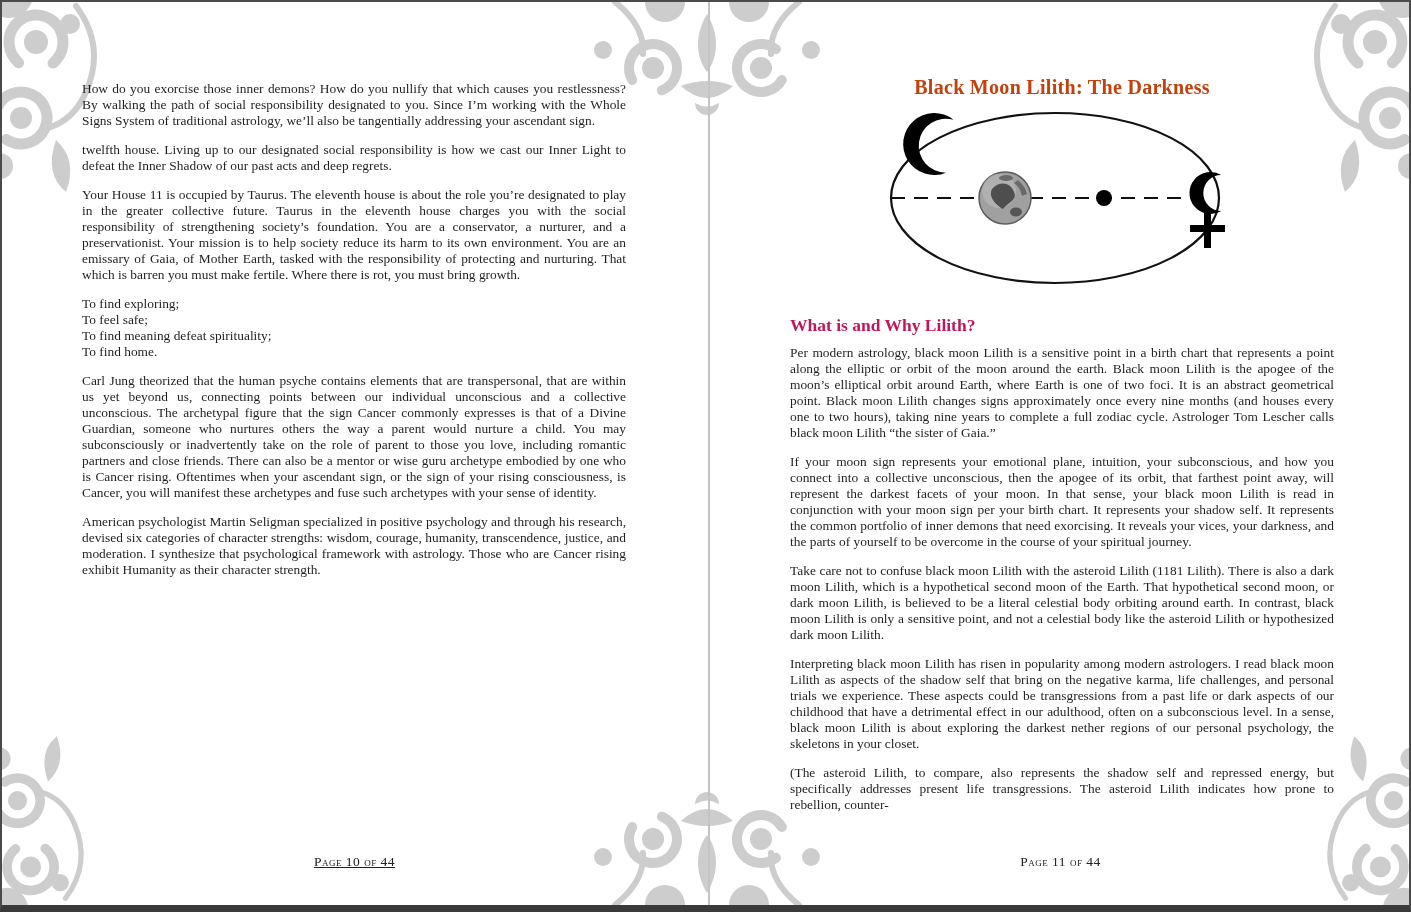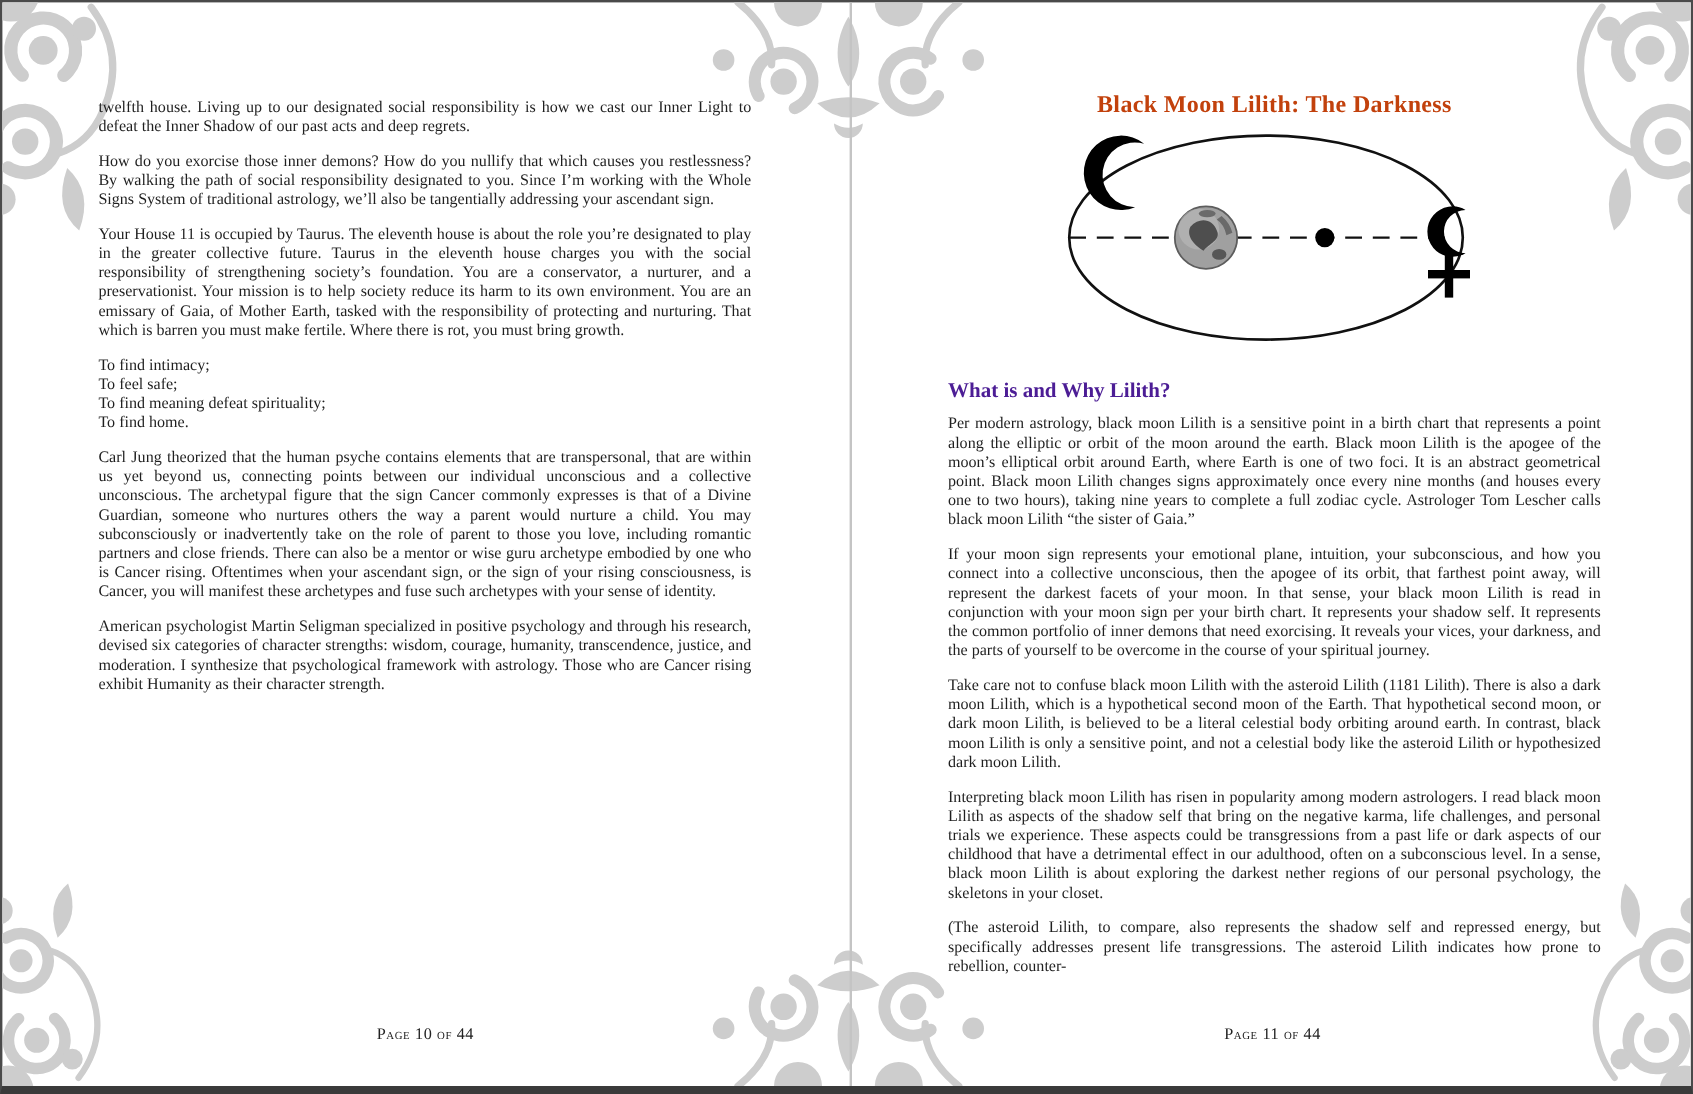--- a/index.html
+++ b/index.html
@@ -33,30 +33,30 @@
   .col p{margin:0 0 13px 0;}
   .col p:last-child{margin-bottom:0;}
   .mission-head{font-style:italic;margin:0;}
   .mission-item{text-align:left;}
   .page-title{
     font-size:20px;font-weight:bold;text-align:center;
     letter-spacing:.3px;margin:2px 0 4px 0;color:#c2410c;
   }
   .section-heading{
     font-size:17.5px;font-weight:bold;text-align:left;
-    margin:14px 0 12px 0;color:#4c1d95;
+    margin:14px 0 12px 0;color:#be185d;
   }
   .diagram-wrap{text-align:center;margin:0 0 0 0;}
   
   .footer{
     position:absolute;top:852px;width:705px;
     text-align:center;font-size:13.5px;font-variant:small-caps;
     letter-spacing:.5px;color:#222;
   }
-  .footer-left{left:0;}
+  .footer-left{left:0;text-decoration:underline;}
   .footer-right{left:706px;}
 </style>
 </head>
 <body>
 
 <div class="screen">
 
   <svg class="orn orn-tl" viewBox="0 0 140 210">
     <g fill="#cdcdcd" stroke="#cdcdcd" stroke-linecap="round">
       <circle cx="15" cy="-2" r="24" stroke="none"></circle>
@@ -141,25 +141,25 @@
       <circle cx="224" cy="50" r="9" stroke="none"></circle>
       <path d="M120,14 C108,34 108,56 120,72 C132,56 132,34 120,14 Z" stroke="none"></path>
       <path d="M94,86 Q120,76 146,86 Q120,110 94,86 Z" stroke="none"></path>
       <path d="M108,103 a12,12 0 0 0 24,0 q-12,7 -24,0 Z" stroke="none"></path>
     </g>
   </svg>
 
   <div class="gutter"></div>
 
   <div class="col col-left">
+    <p>How do you exorcise those inner demons? How do you nullify that which causes you restlessness? By walking the path of social responsibility designated to you. Since I’m working with the Whole Signs System of traditional astrology, we’ll also be tangentially addressing your ascendant sign.</p>
     <p>twelfth house. Living up to our designated social responsibility is how we cast our Inner Light to defeat the Inner Shadow of our past acts and deep regrets.</p>
-    <p>How do you exorcise those inner demons? How do you nullify that which causes you restlessness? By walking the path of social responsibility designated to you. Since I’m working with the Whole Signs System of traditional astrology, we’ll also be tangentially addressing your ascendant sign.</p>
     <p>Your House 11 is occupied by Taurus. The eleventh house is about the role you’re designated to play in the greater collective future. Taurus in the eleventh house charges you with the social responsibility of strengthening society’s foundation. You are a conservator, a nurturer, and a preservationist. Your mission is to help society reduce its harm to its own environment. You are an emissary of Gaia, of Mother Earth, tasked with the responsibility of protecting and nurturing. That which is barren you must make fertile. Where there is rot, you must bring growth.</p>
     <div style="margin-bottom:13px;">
-      <div class="mission-item">To find intimacy;</div>
+      <div class="mission-item">To find exploring;</div>
       <div class="mission-item">To feel safe;</div>
       <div class="mission-item">To find meaning defeat spirituality;</div>
       <div class="mission-item">To find home.</div>
     </div>
     <p>Carl Jung theorized that the human psyche contains elements that are transpersonal, that are within us yet beyond us, connecting points between our individual unconscious and a collective unconscious. The archetypal figure that the sign Cancer commonly expresses is that of a Divine Guardian, someone who nurtures others the way a parent would nurture a child. You may subconsciously or inadvertently take on the role of parent to those you love, including romantic partners and close friends. There can also be a mentor or wise guru archetype embodied by one who is Cancer rising. Oftentimes when your ascendant sign, or the sign of your rising consciousness, is Cancer, you will manifest these archetypes and fuse such archetypes with your sense of identity.</p>
     <p>American psychologist Martin Seligman specialized in positive psychology and through his research, devised six categories of character strengths: wisdom, courage, humanity, transcendence, justice, and moderation. I synthesize that psychological framework with astrology. Those who are Cancer rising exhibit Humanity as their character strength.</p>
   </div>
 
   <div class="col col-right">
     <div class="page-title">Black Moon Lilith: The Darkness</div>

